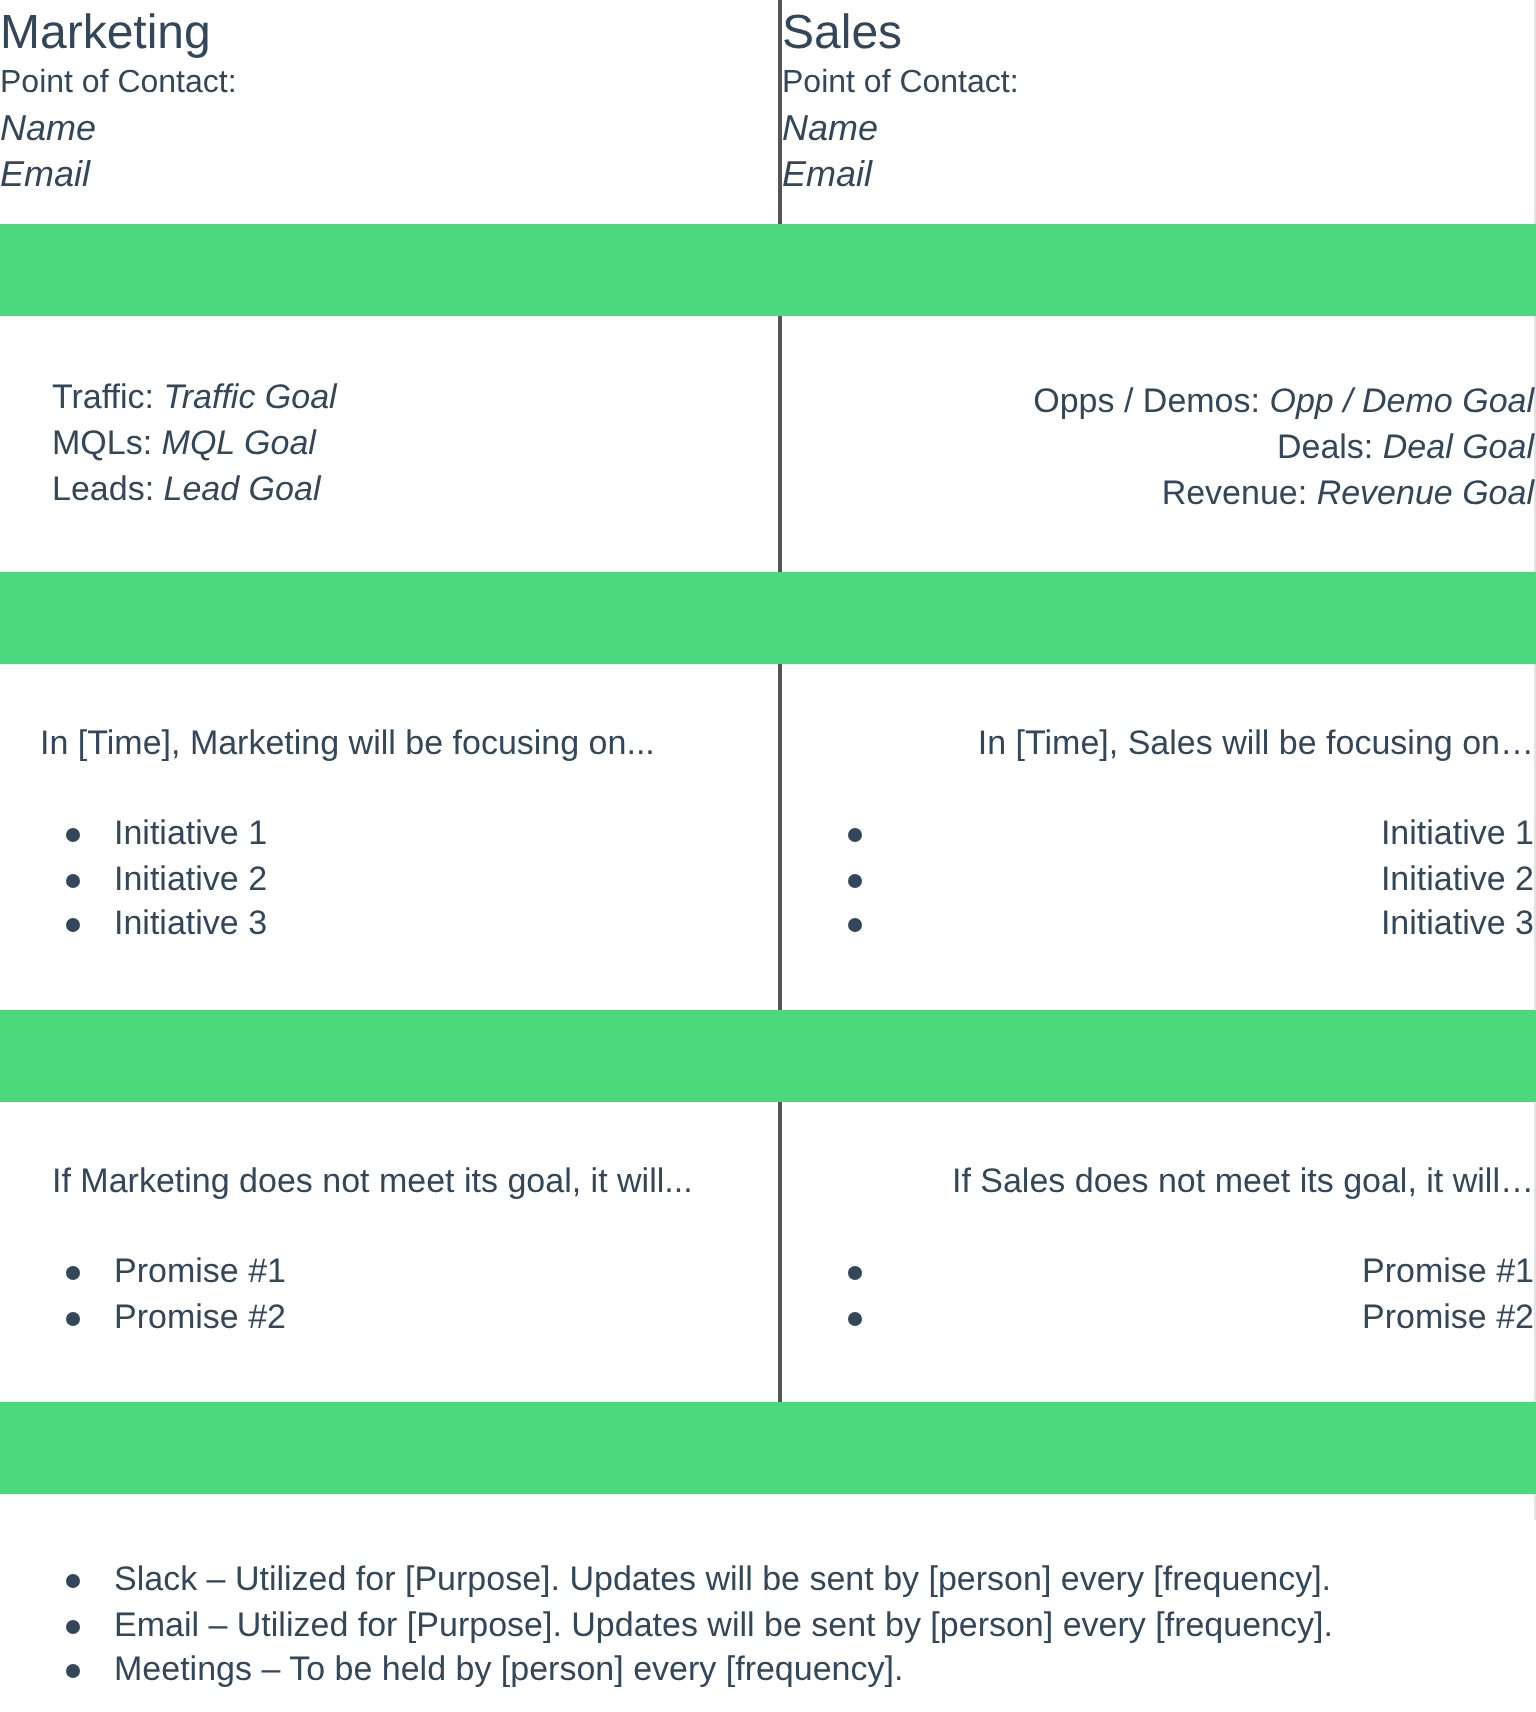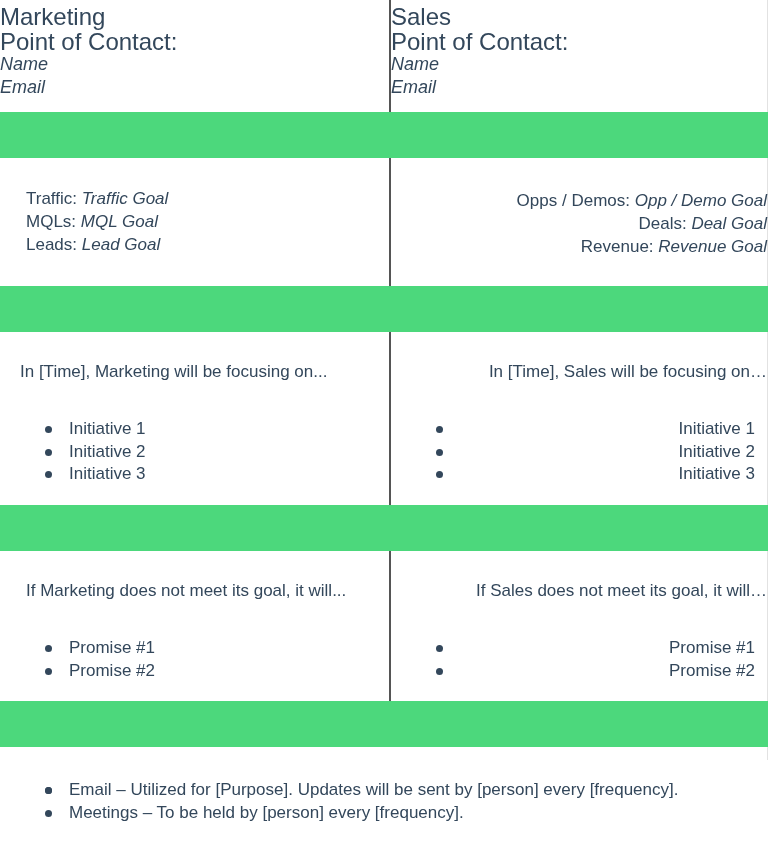--- a/index.html
+++ b/index.html
@@ -10,26 +10,26 @@
   }
   .sheet { position: absolute; left: 0; top: 0; width: 768px; height: 856px; }
   .right-edge { position: absolute; right: 0; top: 0; width: 1px; height: 760px; background: #e2e2e2; }
   .band { position: absolute; left: 0; width: 768px; height: 46px; background: #4cd87c; }
   .vdiv { position: absolute; left: 389px; width: 2px; background: #555; }
   .cell { position: absolute; box-sizing: border-box; }
   .left { left: 0; width: 389px; }
   .right { left: 391px; width: 376px; text-align: right; }
   .head { text-align: left; }
   .head .title { font-size: 24px; line-height: 28px; margin-top: 3px; }
-  .head .poc { font-size: 24px; line-height: 22px; }
+  .head .poc { font-size: 16px; line-height: 22px; }
   .head .it { font-size: 18px; line-height: 23px; font-style: italic; }
   .goals { font-size: 17px; line-height: 23px; }
   .goals em { font-style: italic; }
   .intro { font-size: 17px; line-height: 22px; }
-  ul.bul { list-style: none; margin: 12px; padding: 0; }
+  ul.bul { list-style: none; margin: 0; padding: 0; }
   ul.bul li { position: relative; font-size: 17px; line-height: 22.5px; padding-left: 57px; }
   ul.bul li .dot { position: absolute; left: 33px; top: 8px; width: 7px; height: 7px; border-radius: 50%; background: #33475b; }
   .footer { position: absolute; left: 0; top: 747px; width: 768px; height: 109px; }
   .footer ul.bul li { font-size: 17px; line-height: 22.5px; }
 </style>
 </head>
 <body>
 
 <div class="sheet">
   <div class="right-edge"></div>
@@ -106,18 +106,18 @@
     <ul class="bul">
       <li><span class="dot"></span><span>Promise #1</span></li>
       <li><span class="dot"></span><span>Promise #2</span></li>
     </ul>
   </div>
 
   <div class="band" style="top:701px;"></div>
 
   <div class="footer">
     <ul class="bul" style="margin-top:32px;">
-      <li><span class="dot"></span></li>
+      <li><span class="dot"></span><span>Slack – Utilized for [Purpose]. Updates will be sent by [person] every [frequency].</span></li>
       <li><span class="dot"></span><span>Email – Utilized for [Purpose]. Updates will be sent by [person] every [frequency].</span></li>
       <li><span class="dot"></span><span>Meetings – To be held by [person] every [frequency].</span></li>
     </ul>
   </div>
 </div>
 
 </body></html>

